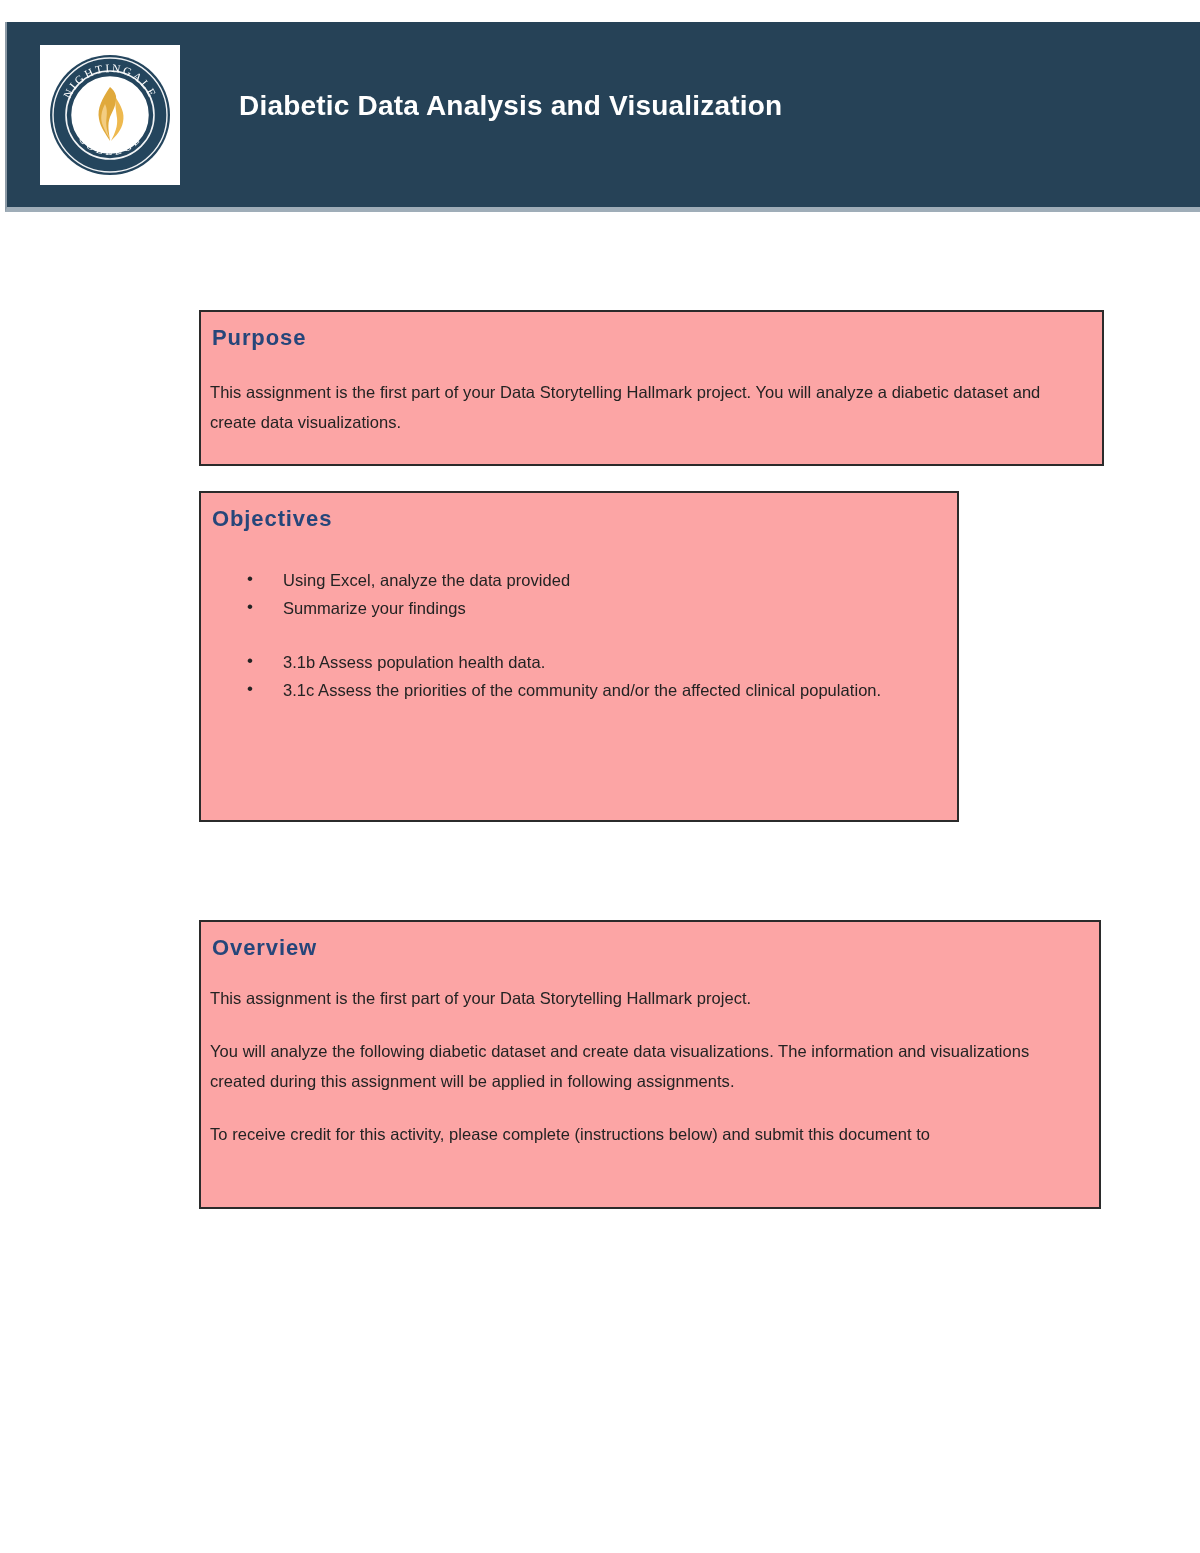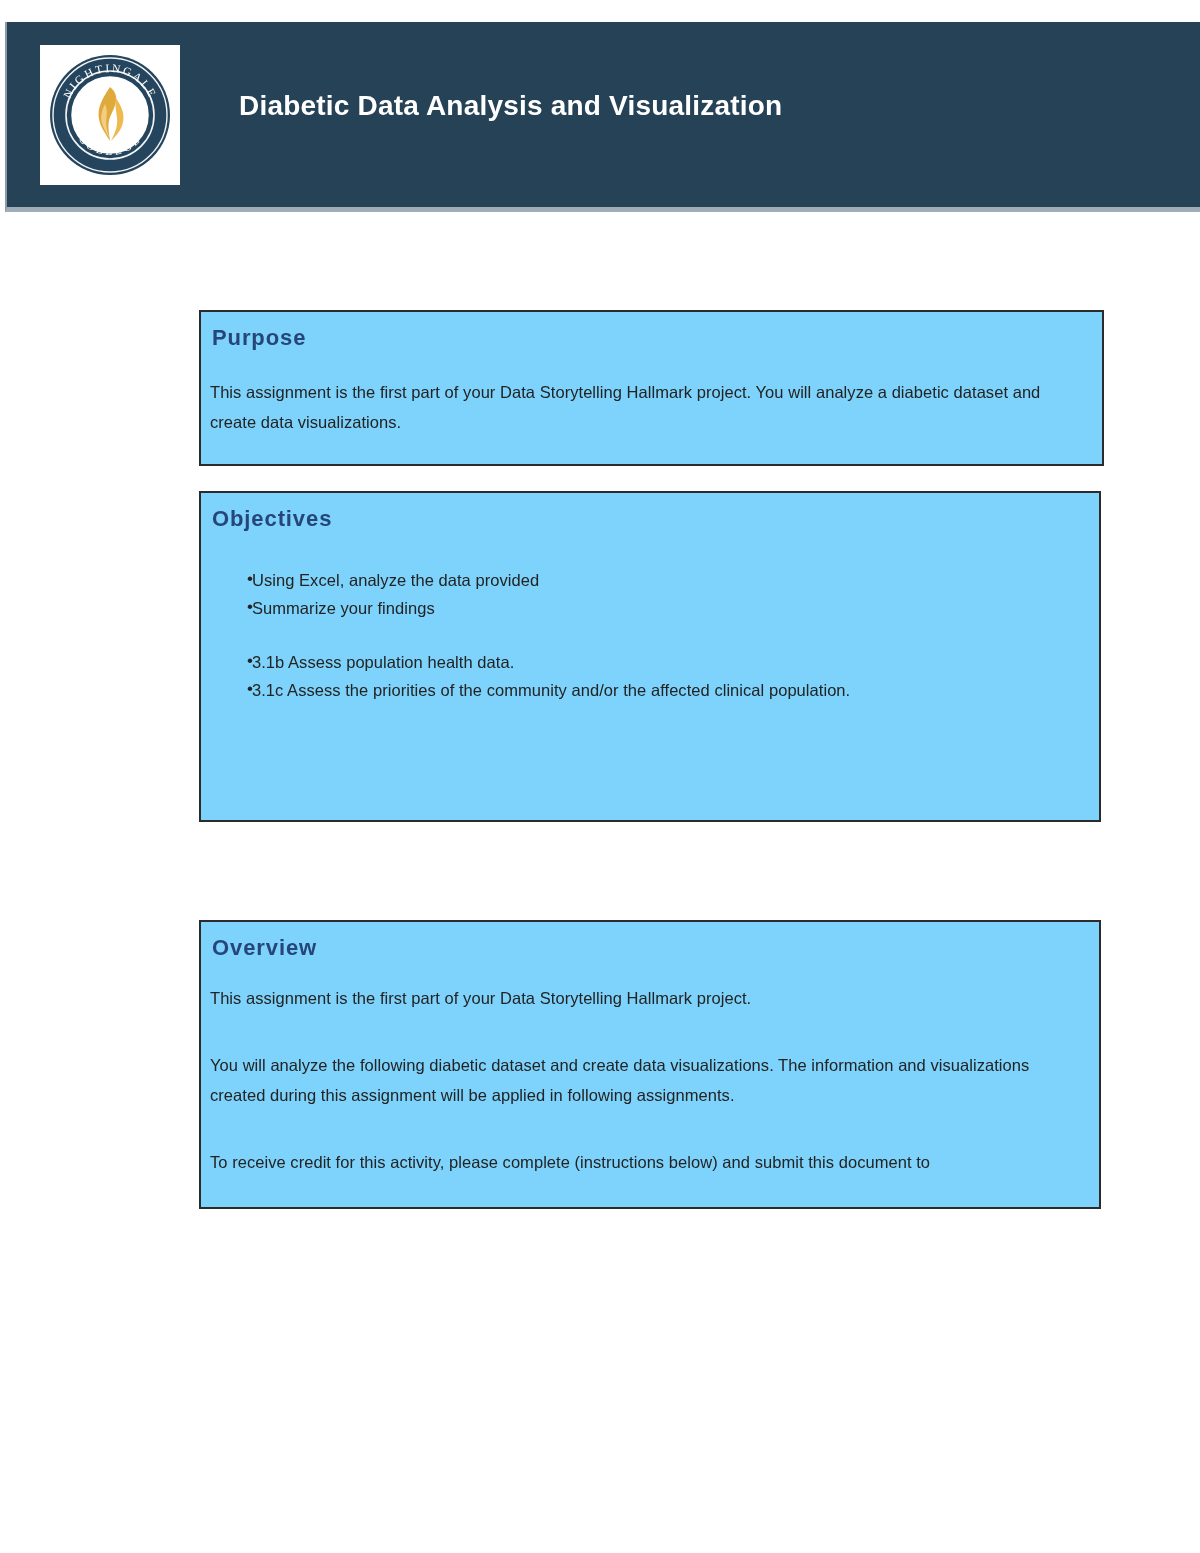--- a/index.html
+++ b/index.html
@@ -58,59 +58,59 @@
     position: absolute;
     left: 0;
     top: 0;
     width: 1200px;
     height: 1553px;
   }
   .section-box {
     position: absolute;
     box-sizing: border-box;
     border: 2px solid #2b2b2b;
-    background: #7dd3fc;
+    background: #fca5a5;
   }
   .box-purpose   { left: 199px; top: 310px;  width: 905px; height: 156px; }
-  .box-objectives{ left: 199px; top: 491px;  width: 902px; height: 331px; }
+  .box-objectives{ left: 199px; top: 491px;  width: 760px; height: 331px; }
   .box-overview  { left: 199px; top: 920px;  width: 902px; height: 289px; overflow: hidden; }
 
   .section-heading {
     color: #26467a;
     font-size: 22px;
     font-weight: 600;
     letter-spacing: 0.9px;
     margin: 0;
     padding: 13px 0 0 11px;
   }
   .section-p {
     color: #232323;
     font-size: 16.5px;
     line-height: 30px;
     margin: 0;
     padding: 0 22px 0 9px;
     letter-spacing: 0.05px;
   }
   .purpose-p  { margin-top: 26px; }
   .overview-p { margin-top: 22px; }
-  .overview-p + .overview-p { margin-top: 37px; }
+  .overview-p + .overview-p { margin-top: 23px; }
 
   .bullet-list {
     list-style: none;
     margin: 0;
     padding: 0;
   }
   .bullet-list.group-one { margin-top: 35px; }
   .bullet-list.group-two { margin-top: 28px; }
   .bullet-item {
     position: relative;
     color: #232323;
     font-size: 16.5px;
     line-height: 26.5px;
-    padding-left: 51px;
+    padding-left: 82px;
     padding-right: 18px;
     margin-bottom: 1px;
     letter-spacing: 0.05px;
   }
   .bullet-item::before {
     content: "\2022";
     position: absolute;
     left: 46px;
     top: -1px;
     font-size: 17px;

